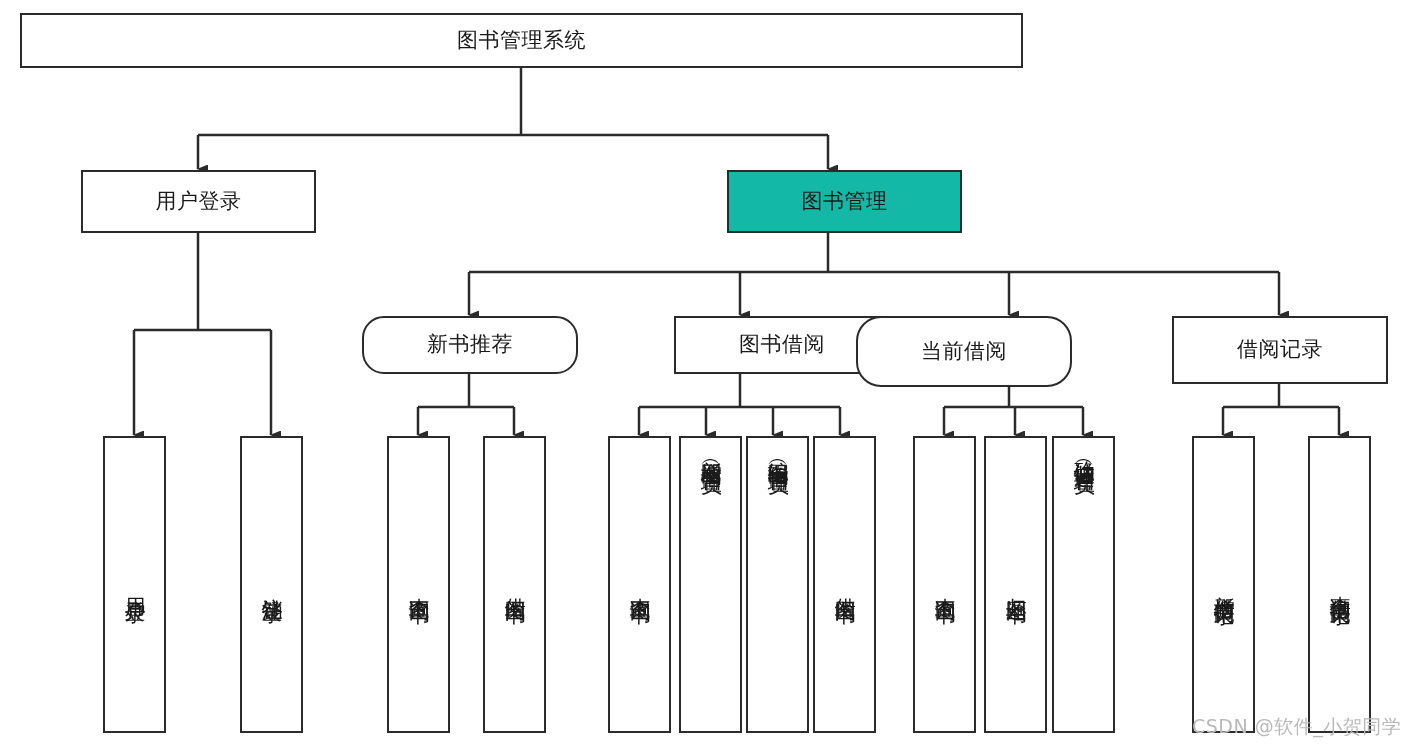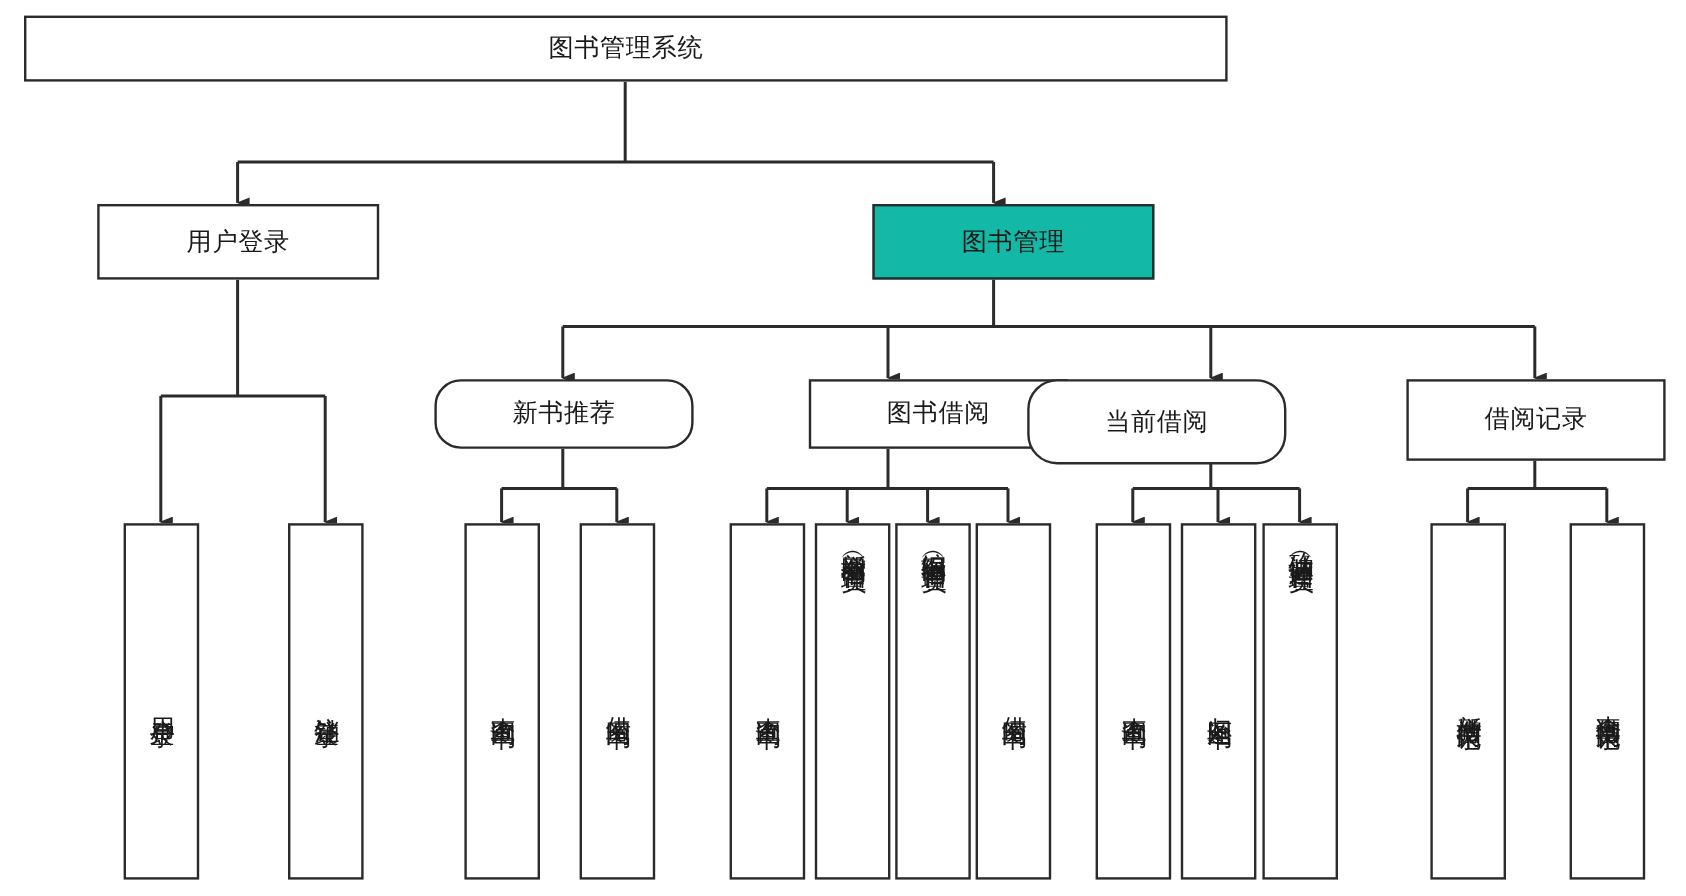--- a/index.html
+++ b/index.html
@@ -175,13 +175,14 @@
         <span class="label-v">确认归还（管理员）</span>
       </div>
       <div class="node vertical" style="left: 1192px; top: 436px; width: 63px; height: 297px; border-color: rgb(43, 43, 43); background: rgb(255, 255, 255);">
         <span class="label-v">新增借阅记录</span>
       </div>
       <div class="node vertical" style="left: 1308px; top: 436px; width: 63px; height: 297px; border-color: rgb(43, 43, 43); background: rgb(255, 255, 255);">
         <span class="label-v">查询借阅记录</span>
       </div>
     </div>
 
+  <div class="watermark" style="left: 1192px; top: 714px; color: rgb(185, 185, 185);">CSDN @软件_小贺同学</div>
 </div>
 
 </body></html>

